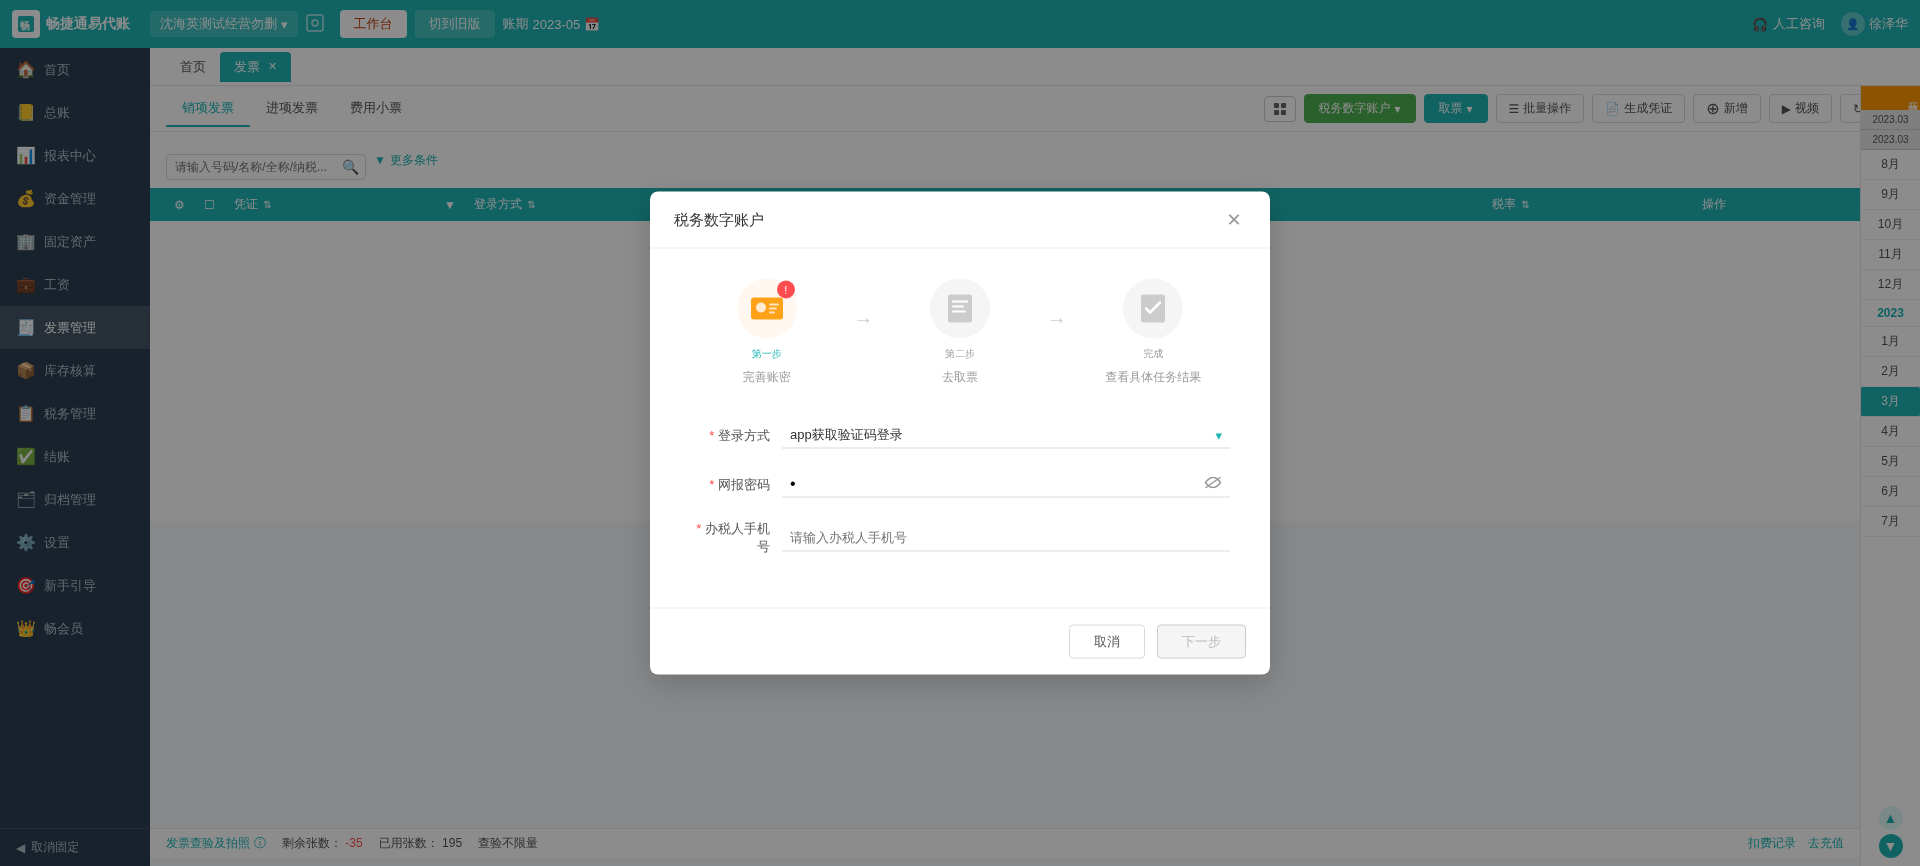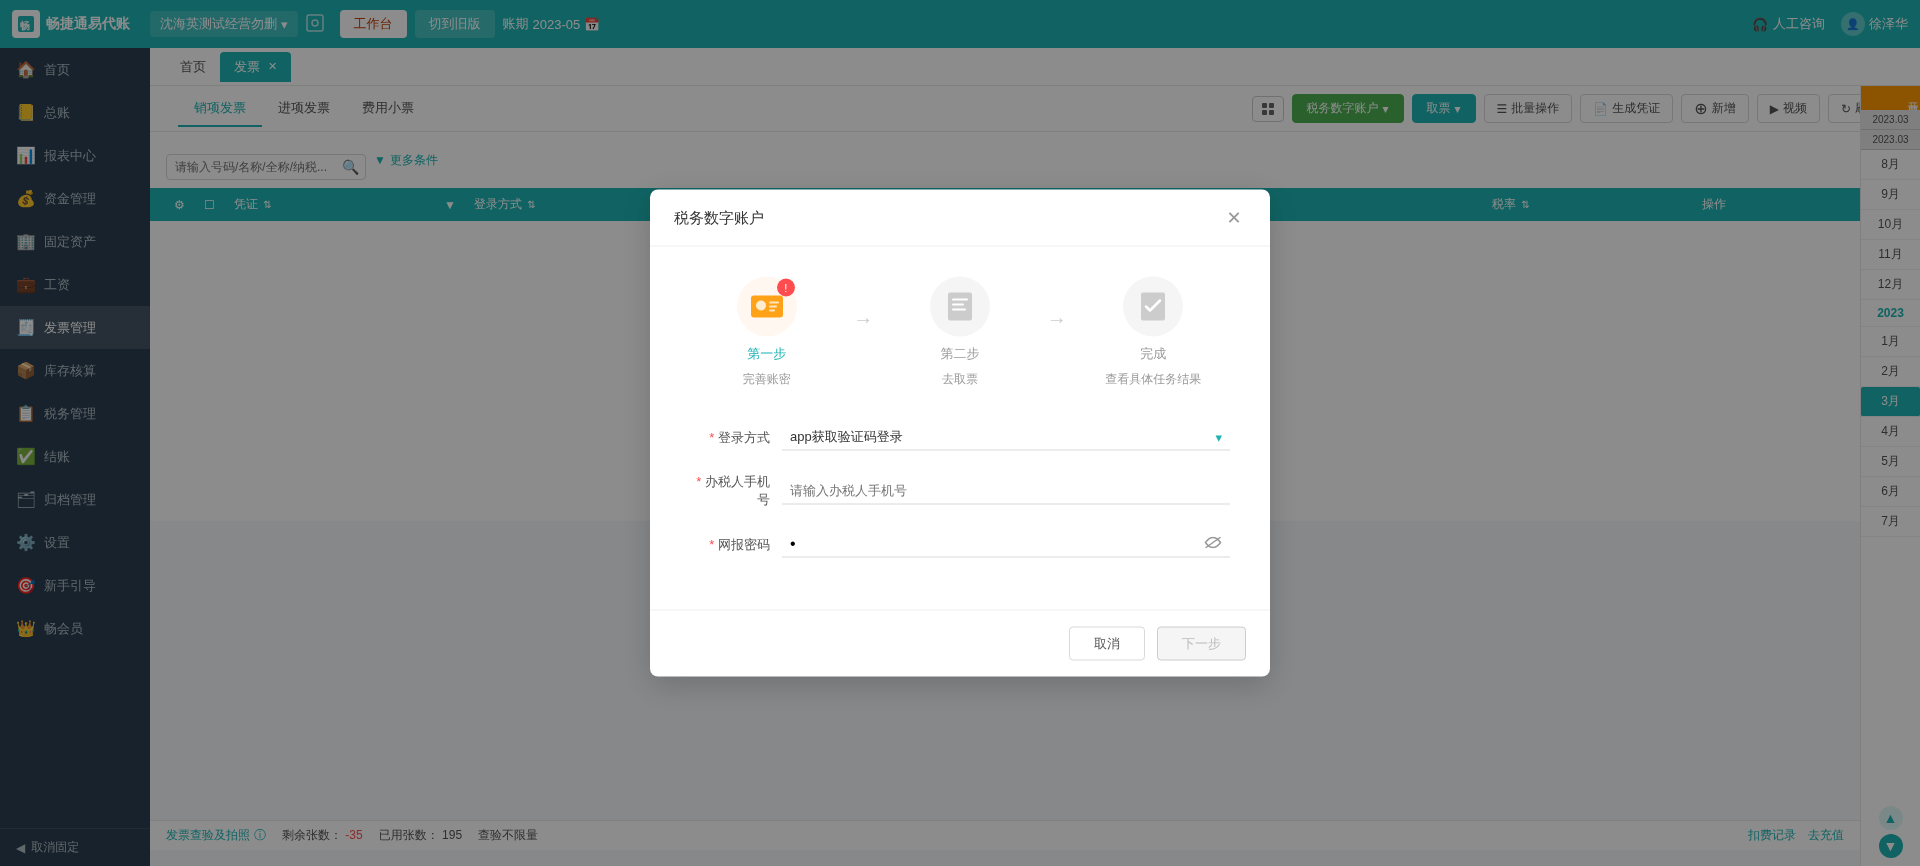--- a/index.html
+++ b/index.html
@@ -188,21 +188,21 @@
       padding: 10px 16px; background: #fff; font-size: 12px; color: #555;
       border-top: 1px solid #e8e8e8;
       position: fixed; bottom: 30px; left: 150px; right: 60px;
     }
     .pagination { display: flex; align-items: center; gap: 6px; }
     .page-btn { padding: 3px 8px; border: 1px solid #d9d9d9; border-radius: 3px; cursor: pointer; background: #fff; }
     .page-input { width: 40px; text-align: center; border: 1px solid #d9d9d9; border-radius: 3px; padding: 2px 4px; }
 
     
     .status-bar {
-      position: fixed; bottom: 16px; left: 150px; right: 60px;
+      position: fixed; bottom: 8px; left: 150px; right: 60px;
       background: #fff; border-top: 1px solid #e8e8e8;
       padding: 6px 16px; font-size: 12px; color: #555;
       display: flex; align-items: center; gap: 16px;
     }
     .status-link { color: #1fb4b4; cursor: pointer; }
     .status-warn { color: #ff4d4f; }
 
     
     .overlay {
       position: fixed; top: 0; left: 0; right: 0; bottom: 0;
@@ -247,21 +247,21 @@
       font-size: 28px; position: relative;
     }
     .step-icon.active { background: #fff7f0; }
     .step-icon.inactive { background: #f5f5f5; }
     .step-badge {
       position: absolute; top: 2px; right: 2px;
       width: 18px; height: 18px; background: #ff4d4f; border-radius: 50%;
       display: flex; align-items: center; justify-content: center;
       color: #fff; font-size: 11px;
     }
-    .step-label { font-size: 13px; font-weight: 500; }
+    .step-label { font-size: 10px; font-weight: 500; }
     .step-label.active { color: #1fb4b4; }
     .step-label.inactive { color: #999; }
     .step-sublabel { font-size: 12px; color: #999; }
     .step-arrow {
       flex: 0 0 40px; text-align: center; color: #ccc; font-size: 20px; margin-bottom: 30px;
     }
 
     
     .form-row {
       display: flex; align-items: center; margin-bottom: 22px; gap: 12px;
@@ -414,21 +414,21 @@
   </div>
   <div class="tab-item active">
     <span>发票</span>
     <span style="font-size:11px; margin-left:4px;">✕</span>
   </div>
 </div>
 
 <div class="main-content">
 
   <div style="background:#fff; border-bottom:1px solid #e8e8e8;">
-    <div style="display:flex; align-items:center; justify-content:space-between; padding:0 28px;">
+    <div style="display:flex; align-items:center; justify-content:space-between; padding:0 16px;">
       <div class="invoice-tabs" style="padding:0; border-bottom:none;">
         <div class="invoice-tab active">
           <span>销项发票</span>
         </div>
         <div class="invoice-tab">
           <span>进项发票</span>
         </div>
         <div class="invoice-tab">
           <span>费用小票</span>
         </div>
@@ -632,39 +632,39 @@
         <span style="color:#ff4d4f;">*</span> <span>登录方式</span>
       </div>
       <div class="form-control-select">
         <span>app获取验证码登录</span>
         <span style="color:#1fb4b4;">▾</span>
       </div>
     </div>
 
     <div class="form-row">
       <div class="form-label">
-        <span style="color:#ff4d4f;">*</span> <span>办税人手机号</span>
-      </div>
-      <input type="text" class="form-control-input" placeholder="请输入办税人手机号" style="">
-    </div>
-
-    <div class="form-row">
-      <div class="form-label">
         <span style="color:#ff4d4f;">*</span> <span>网报密码</span>
       </div>
       <div style="flex:1;display:flex;align-items:center;border-bottom:1px solid #d9d9d9;padding:4px 8px;">
         <input type="password" style="flex: 1 1 0%; border: none; outline: none; font-size: 16px; background: transparent;" value="x">
         <span class="eye-icon">
           <svg width="18" height="12" viewBox="0 0 18 12" fill="none">
             <path d="M9 1C5 1 1.5 6 1.5 6S5 11 9 11s7.5-5 7.5-5S13 1 9 1z" stroke="#999" stroke-width="1.5" fill="none"></path>
             <line x1="2" y1="11" x2="16" y2="1" stroke="#999" stroke-width="1.5" stroke-linecap="round"></line>
           </svg>
         </span>
       </div>
     </div>
 
+    <div class="form-row">
+      <div class="form-label">
+        <span style="color:#ff4d4f;">*</span> <span>办税人手机号</span>
+      </div>
+      <input type="text" class="form-control-input" placeholder="请输入办税人手机号" style="">
+    </div>
+
   </div>
 
   <div class="modal-footer">
     <button class="btn-cancel">取消</button>
     <button class="btn-next">下一步</button>
   </div>
 </div>
 
 </body></html>

